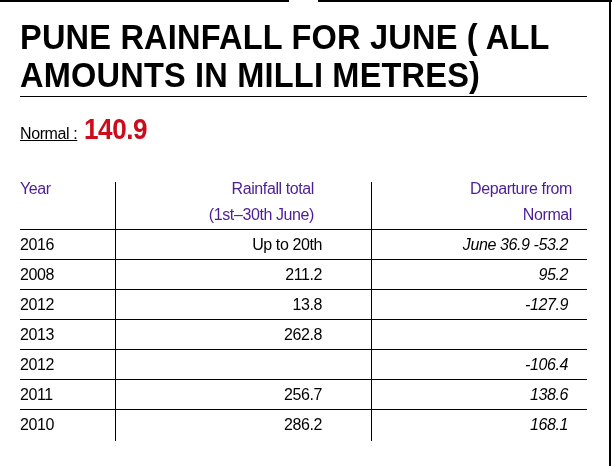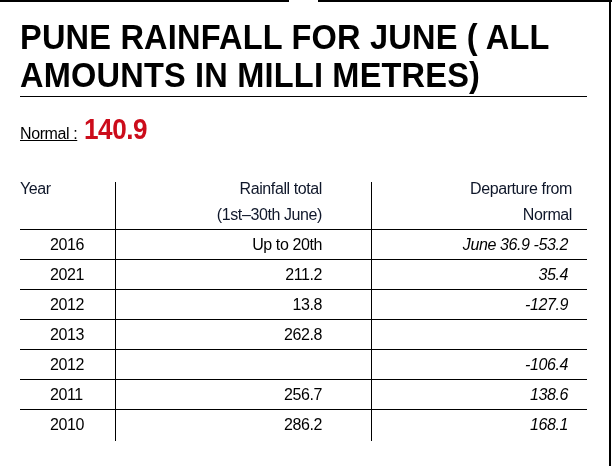--- a/index.html
+++ b/index.html
@@ -13,27 +13,27 @@
              font-size: 35px; line-height: 38px; letter-spacing: 0.2px;
              transform: scaleX(0.93); transform-origin: left top; white-space: nowrap; }
     .title-rule { position: absolute; left: 20px; top: 96px; width: 567px; height: 1px; background: #000; }
     .normal { position: absolute; left: 20px; top: 113px; white-space: nowrap; }
     .normal-label { font-size: 16px; letter-spacing: -0.4px; vertical-align: baseline; text-decoration: underline; }
     .normal-value { font-size: 29px; font-weight: bold; color: #cc0c1b; letter-spacing: -0.5px;
                     display: inline-block; transform: scaleX(0.9); transform-origin: left; margin-left: 2px; }
     .vline { position: absolute; width: 1px; background: #000; top: 182px; height: 259px; }
     .vline.v1 { left: 115px; }
     .vline.v2 { left: 371px; }
-    .hdr { position: absolute; top: 176px; font-size: 16px; color: #0f172a; line-height: 26px; letter-spacing: -0.4px; }
+    .hdr { position: absolute; top: 176px; font-size: 16px; color: #4c1d95; line-height: 26px; letter-spacing: -0.4px; }
     .hdr.year { left: 20px; }
-    .hdr.rain { left: 120px; width: 202px; text-align: right; }
+    .hdr.rain { left: 112px; width: 202px; text-align: right; }
     .hdr.dep { left: 376px; width: 196px; text-align: right; }
     .row { position: absolute; left: 20px; width: 567px; height: 30px; border-top: 1px solid #000; }
     .cell { position: absolute; top: 0; font-size: 16px; line-height: 30px; letter-spacing: -0.4px; white-space: nowrap; }
-    .cell.c-year { left: 0; margin-left: 30px; }
+    .cell.c-year { left: 0; }
     .cell.c-rain { left: 100px; width: 202px; text-align: right; }
     .cell.c-dep { left: 352px; width: 196px; text-align: right; font-style: italic; }
   </style>
 </head>
 <body>
 
 <div class="frame-top-left"></div>
 <div class="frame-top-right"></div>
 <div class="frame-right"></div>
 
@@ -61,23 +61,23 @@
     <div>Departure from</div>
     <div>Normal</div>
   </div>
 
   <div class="row" style="top:229px">
     <span class="cell c-year">2016</span>
     <span class="cell c-rain">Up to 20th</span>
     <span class="cell c-dep">June 36.9 -53.2</span>
   </div>
   <div class="row" style="top:259px">
-    <span class="cell c-year">2021</span>
+    <span class="cell c-year">2008</span>
     <span class="cell c-rain">211.2</span>
-    <span class="cell c-dep">35.4</span>
+    <span class="cell c-dep">95.2</span>
   </div>
   <div class="row" style="top:289px">
     <span class="cell c-year">2012</span>
     <span class="cell c-rain">13.8</span>
     <span class="cell c-dep">-127.9</span>
   </div>
   <div class="row" style="top:319px">
     <span class="cell c-year">2013</span>
     <span class="cell c-rain">262.8</span>
   </div>

